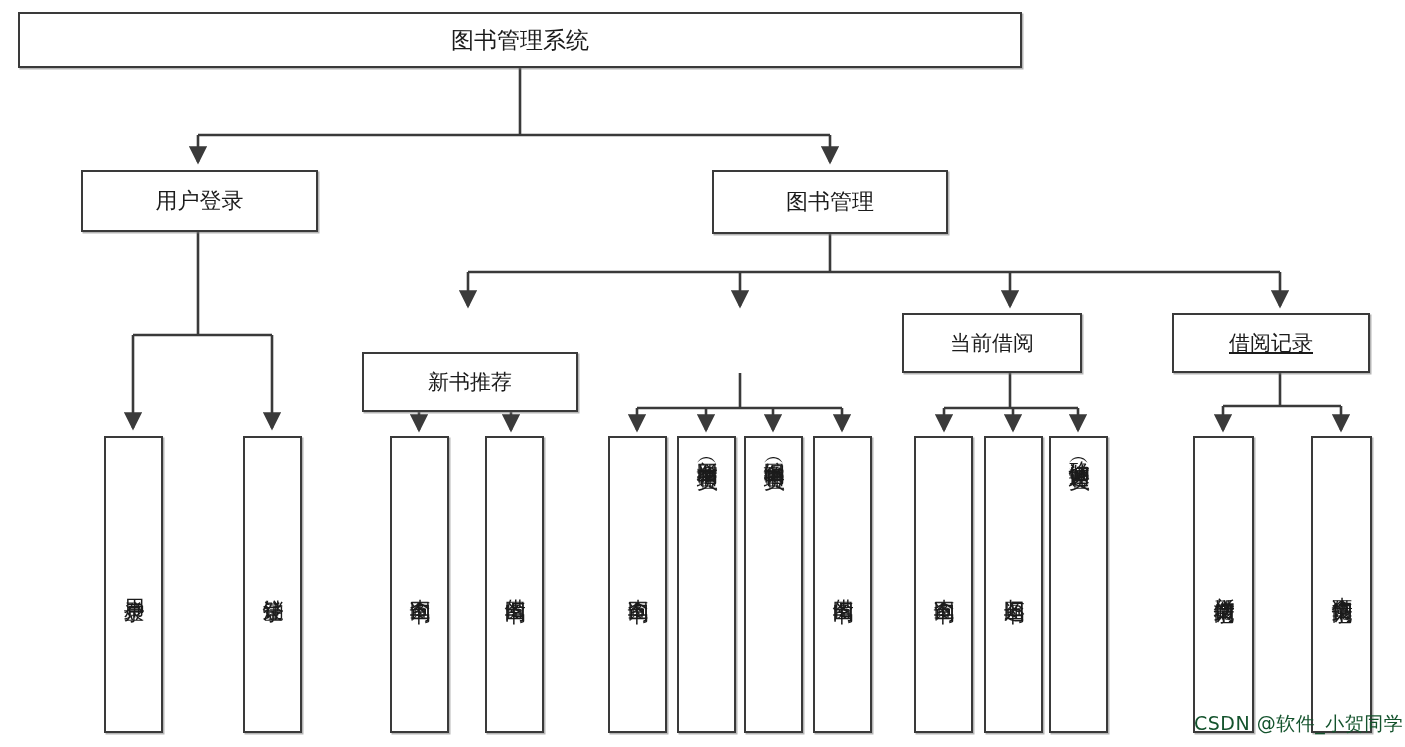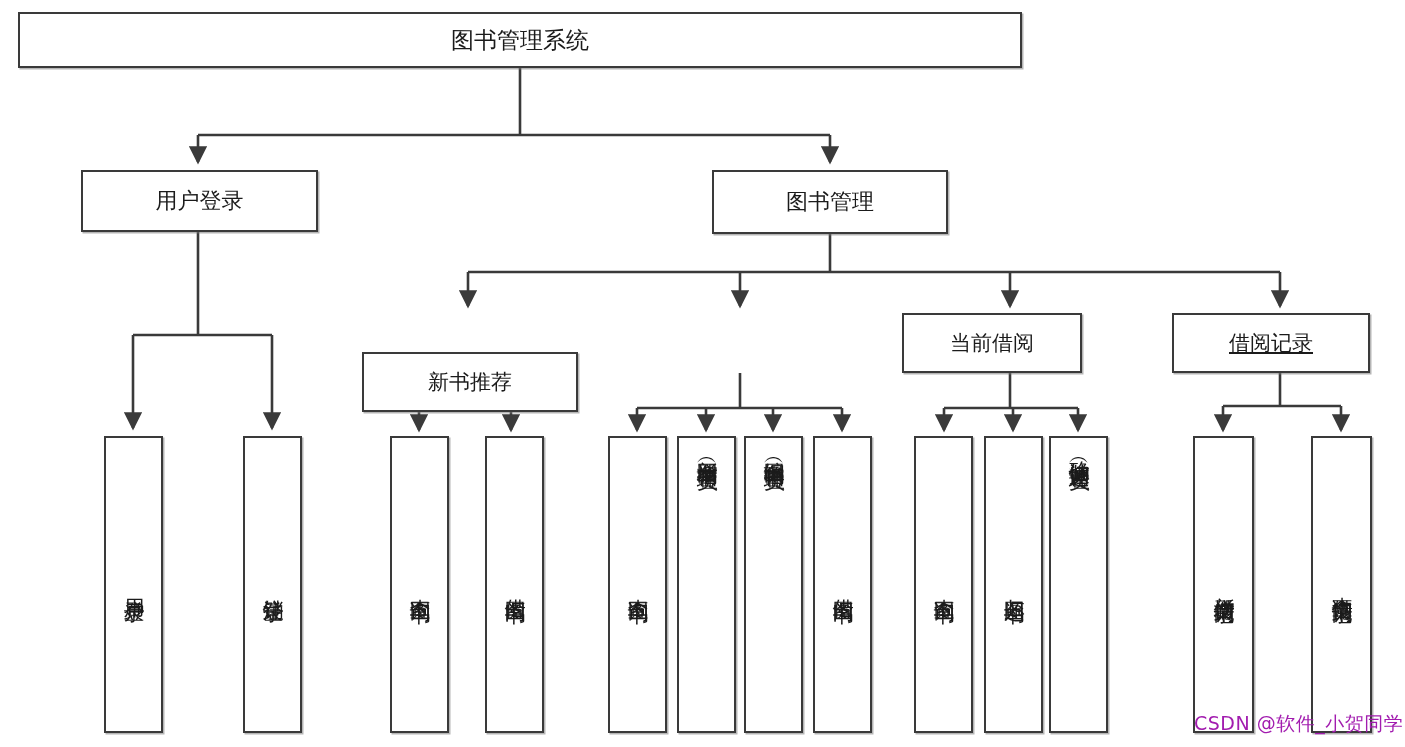--- a/index.html
+++ b/index.html
@@ -46,21 +46,21 @@
     color:#1b1b1b;
     white-space:nowrap;
   }
   .leaf.center .vtext{margin-top:auto;margin-bottom:auto;}
   .leaf.top .vtext{margin-top:6px;}
 
   .watermark{
     position:absolute;
     left:1194px;top:711px;
     font-size:19px;
-    color:#a21caf;
+    color:#14532d;
     white-space:nowrap;
     letter-spacing:.5px;
   }
 </style>
 </head>
 <body>
 
 <div id="stage">
 
   <svg class="connectors" viewBox="0 0 1405 747">

